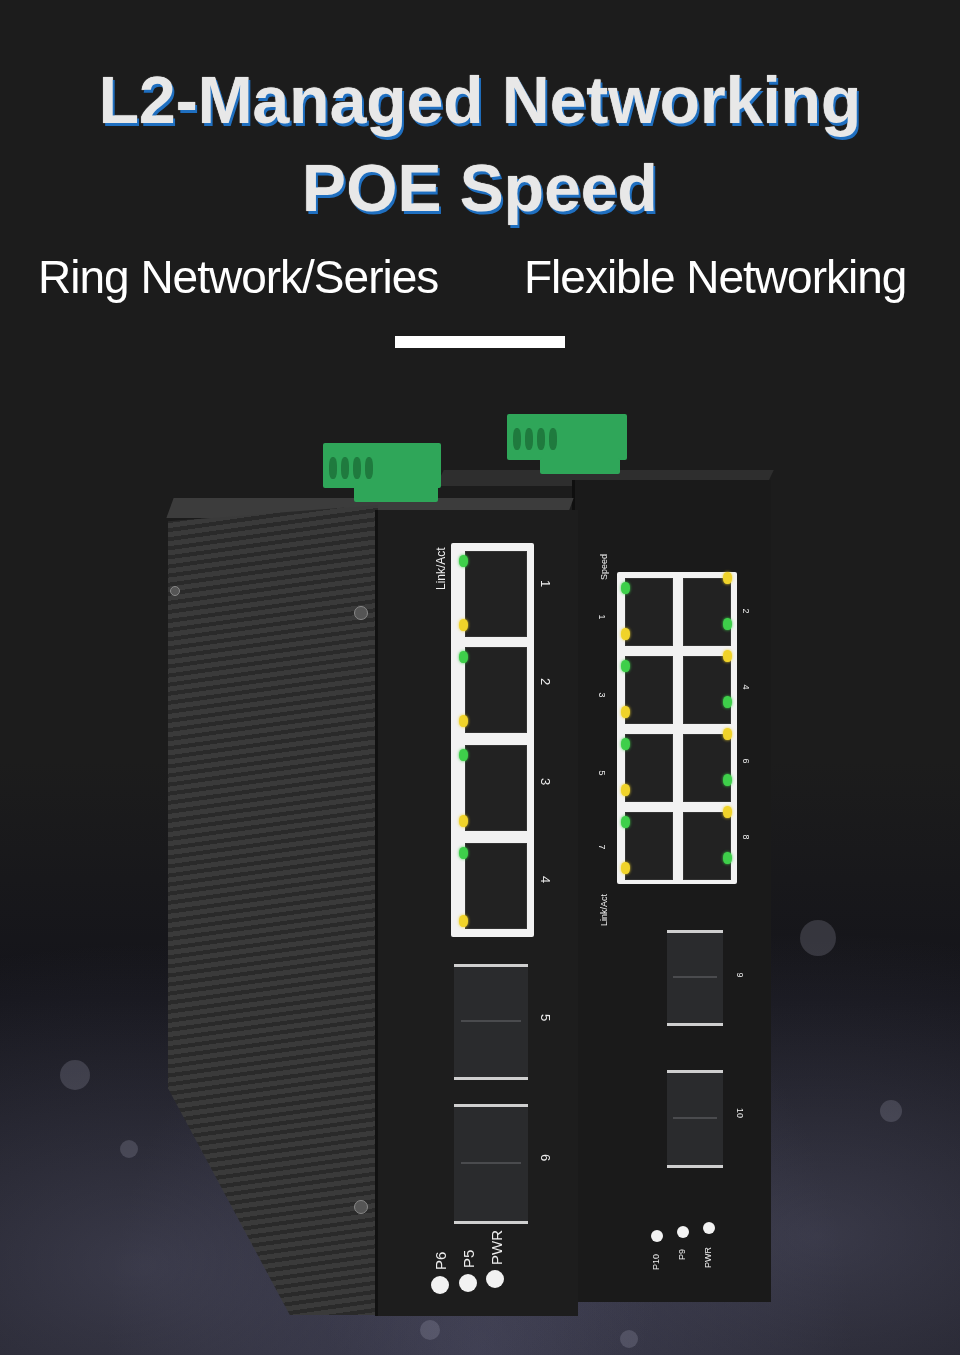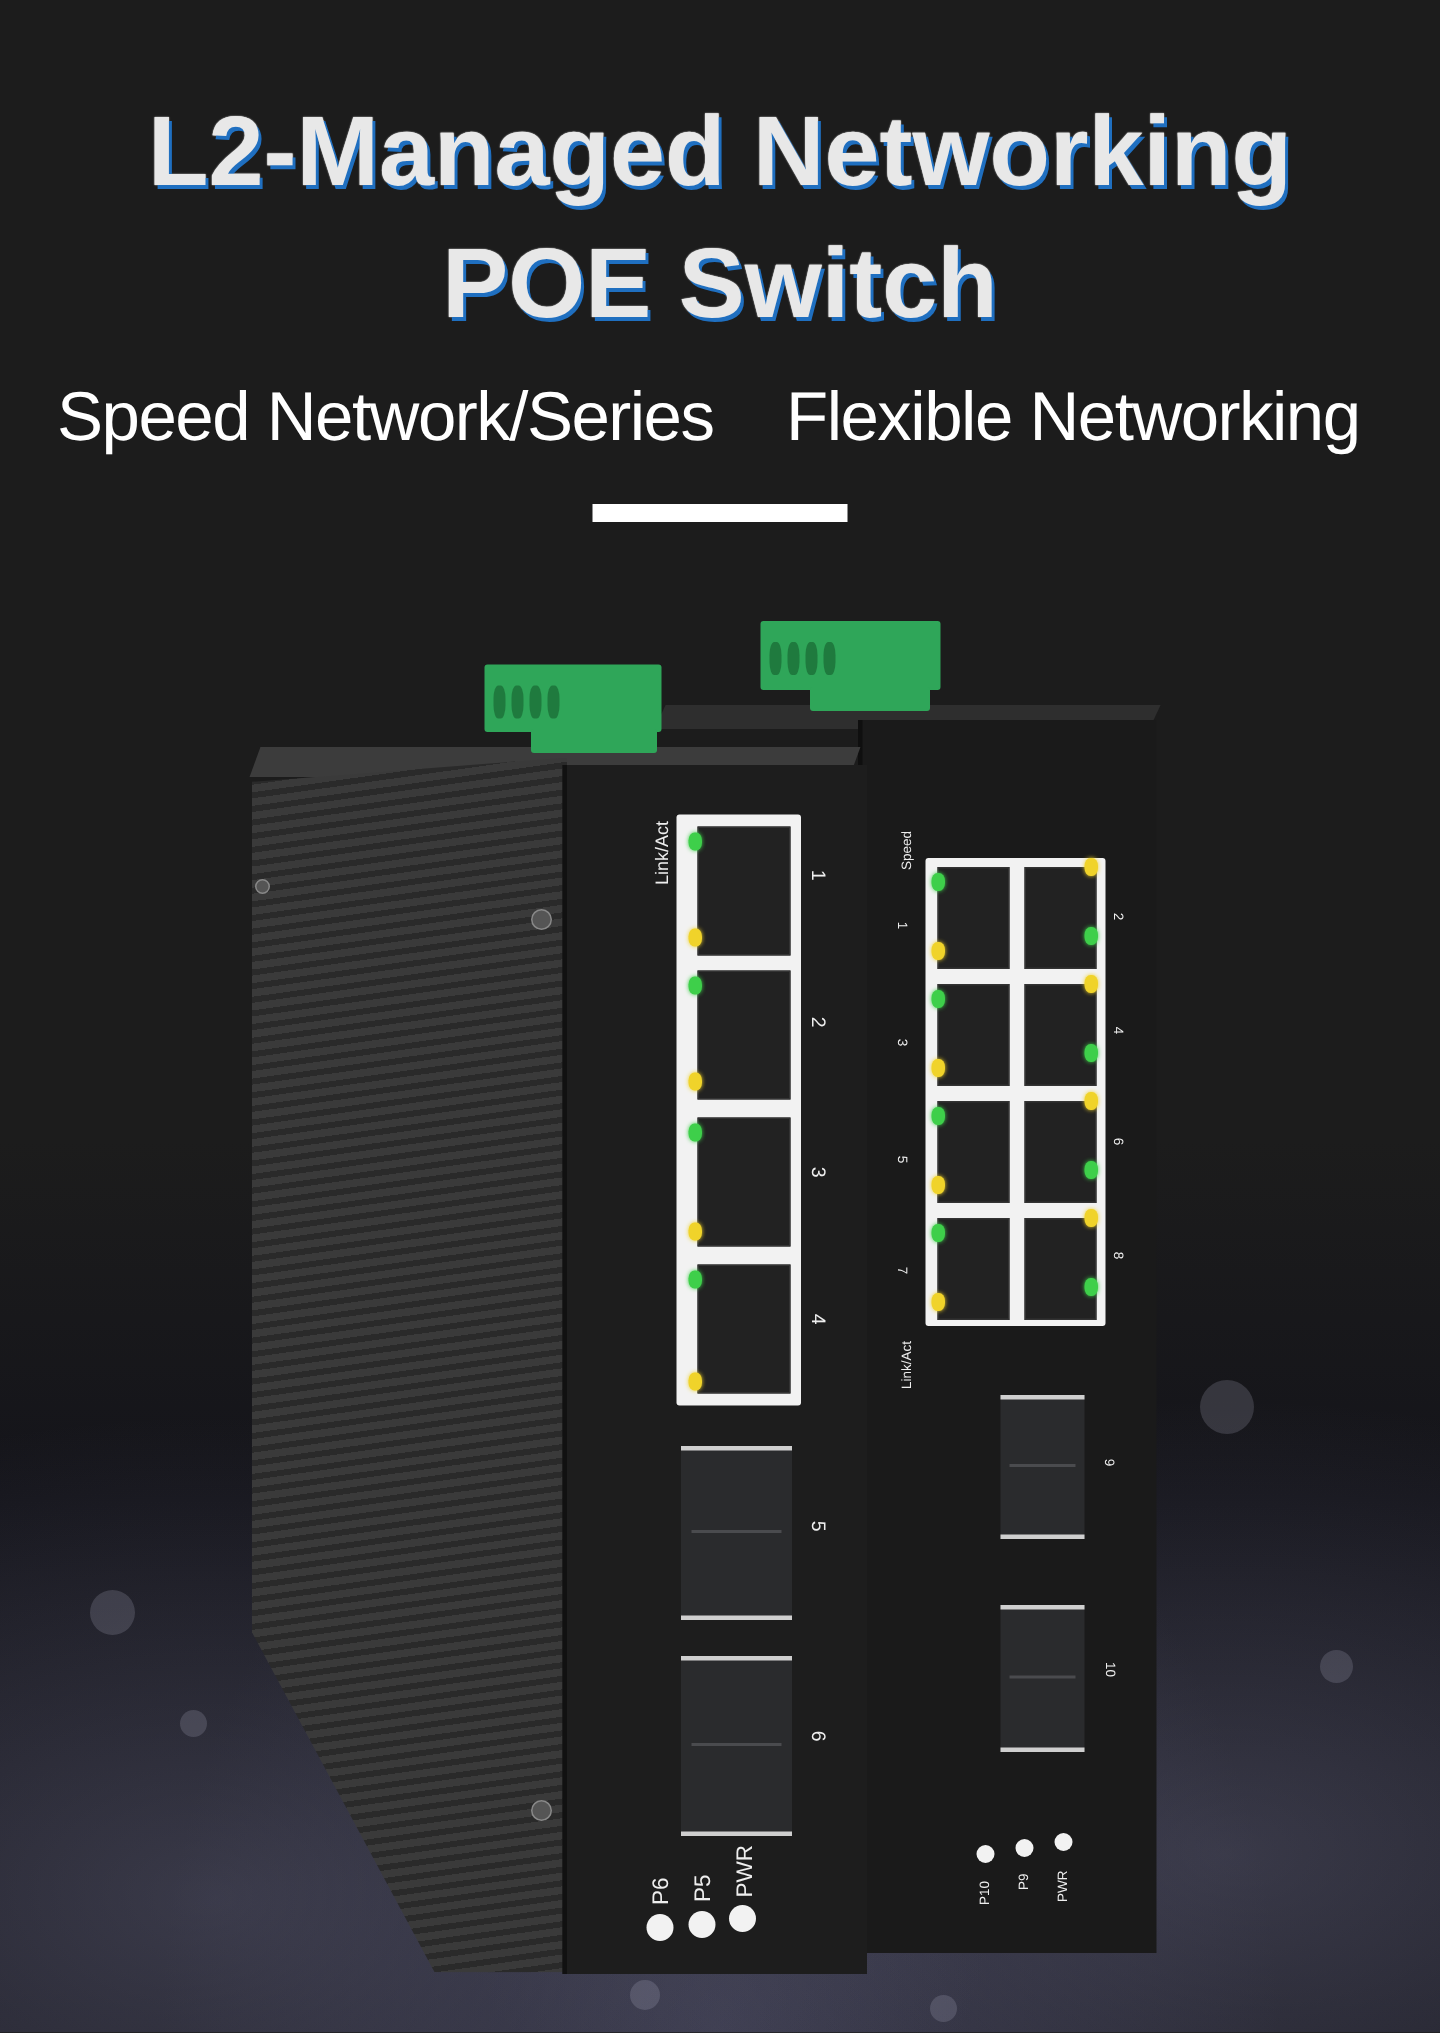--- a/index.html
+++ b/index.html
@@ -55,22 +55,22 @@
 <div class="bg-floor">
   <div class="speck" style="left:60px;top:300px;width:30px;height:30px"></div>
   <div class="speck" style="left:120px;top:380px;width:18px;height:18px"></div>
   <div class="speck" style="left:800px;top:160px;width:36px;height:36px"></div>
   <div class="speck" style="left:880px;top:340px;width:22px;height:22px"></div>
   <div class="speck" style="left:420px;top:560px;width:20px;height:20px"></div>
   <div class="speck" style="left:620px;top:570px;width:18px;height:18px"></div>
 </div>
 
 <div class="title l1">L2-Managed Networking</div>
-<div class="title l2">POE Switch</div>
-<div class="sub left">Speed Network/Series</div>
+<div class="title l2">POE Speed</div>
+<div class="sub left">Ring Network/Series</div>
 <div class="sub right">Flexible Networking</div>
 <div class="divider"></div>
 
 <div class="topB"></div>
 <div class="term" style="left:507px;top:414px;width:120px;height:46px;">
   <div class="slot" style="left:6px;top:14px"></div>
     <div class="slot" style="left:18px;top:14px"></div>
   <div class="slot" style="left:30px;top:14px"></div>
     <div class="slot" style="left:42px;top:14px"></div>
 </div>

